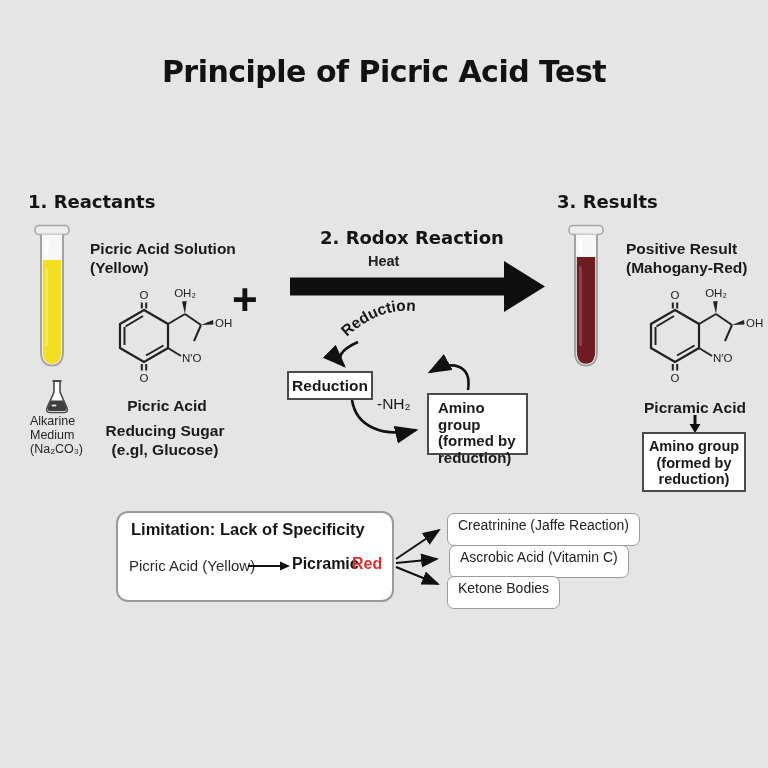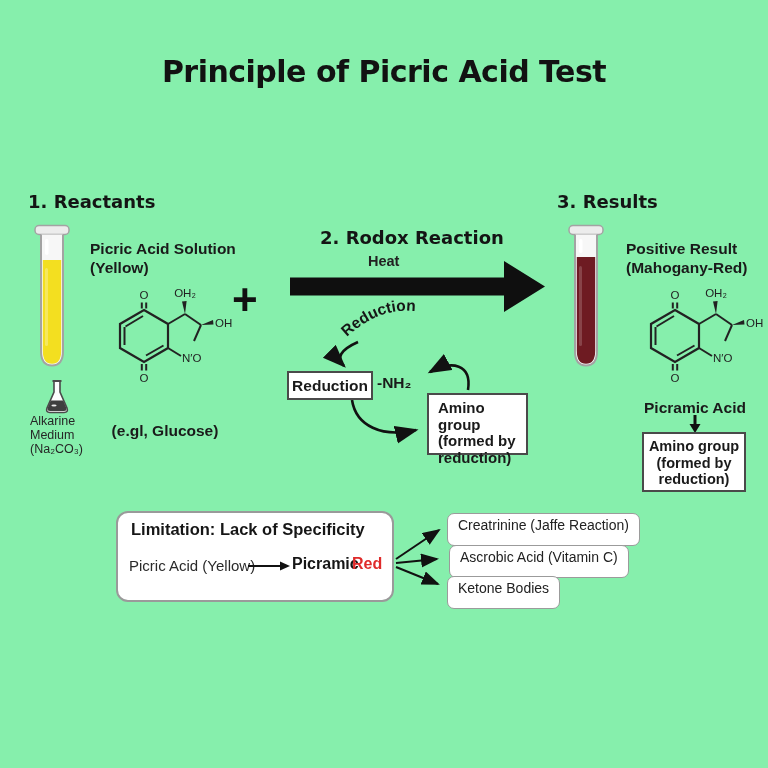--- a/index.html
+++ b/index.html
@@ -1,17 +1,17 @@
 <!DOCTYPE html>
 <html><head>
 <meta charset="utf-8">
 <style>
   html,body{margin:0;padding:0;background:#fff;}
   .canvas{
-    position:relative;width:768px;height:768px;background:#86efac;
+    position:relative;width:768px;height:768px;background:#e5e5e5;
     font-family:"Liberation Sans",sans-serif;color:#1c1c1c;overflow:hidden;
   }
   .abs{position:absolute;}
   .page-title{
     left:0;top:54px;width:768px;text-align:center;
     font-family:"DejaVu Sans",sans-serif;font-weight:800;font-size:30px;
     letter-spacing:-0.5px;color:#121212;
   }
   .section-heading{
     font-family:"DejaVu Sans",sans-serif;font-weight:800;font-size:18px;color:#141414;
@@ -21,21 +21,21 @@
   .small-lbl{font-size:12.5px;line-height:14px;color:#262626;}
   .plus-sign{font-size:44px;font-weight:800;color:#111;line-height:40px;}
   .heat-lbl{font-weight:700;font-size:14.5px;color:#222;}
   .proc-box{
     border:2px solid #4a4a4a;background:#fff;box-sizing:border-box;
     font-weight:700;color:#1a1a1a;
   }
   .reduction-box{width:86px;height:29px;font-size:15.5px;line-height:25px;text-align:center;}
   .amino-box-mid{width:101px;height:62px;font-size:15px;line-height:16.5px;padding:5px 0 0 9px;}
   .amino-box-right{width:104px;height:60px;font-size:14.5px;line-height:16.5px;text-align:center;padding-top:4px;}
-  .nh2-lbl{font-weight:700;font-size:15.5px;color:#1a1a1a;}
+  .nh2-lbl{font-weight:400;font-size:15.5px;color:#1a1a1a;margin-top:21px;}
   .limitation-box{
     width:278px;height:91px;border:2.5px solid #9a9a9a;border-radius:12px;
     background:#fff;box-sizing:border-box;
   }
   .limitation-title{font-weight:700;font-size:16.5px;color:#161616;}
   .lim-reactant{font-size:15px;color:#2a2a2a;}
   .lim-black{font-weight:700;font-size:16px;color:#161616;}
   .lim-red{font-weight:700;font-size:16px;color:#DF2B2B;}
   .interferent-box{
     border:1.5px solid #9b9b9b;border-radius:7px;background:#fff;
@@ -86,22 +86,24 @@
     <line x1="66" y1="64" x2="79" y2="72" stroke="#222" stroke-width="2"></line>
     <text x="42" y="15" text-anchor="middle" class="struct-lbl">O</text>
     <text x="83" y="13" text-anchor="middle" class="struct-lbl">OH₂</text>
     <text x="113" y="43" text-anchor="start" class="struct-lbl">OH₂</text>
     <text x="80" y="78" text-anchor="start" class="struct-lbl">N′O</text>
     <text x="42" y="98" text-anchor="middle" class="struct-lbl">O</text>
   </svg>
 
   <div class="abs plus-sign" style="left:232px;top:280px;">+</div>
 
+  <div class="abs lbl-bold lbl-center" style="left:102px;top:396px;width:130px;">Picric Acid</div>
 
   <div class="abs lbl-bold lbl-center" style="left:92px;top:421px;width:146px;">
+    <div>Reducing Sugar</div>
     <div>(e.gl, Glucose)</div>
   </div>
 
   <svg class="abs" style="left:44px;top:379px;" width="26" height="36" viewBox="0 0 26 36">
     <path d="M10,2 L10,13 L3,29 Q1.4,33.5 6,33.5 L20,33.5 Q24.6,33.5 23,29 L16,13 L16,2" fill="#fdfdfd" stroke="#4a4a4a" stroke-width="1.6"></path>
     <line x1="8.5" y1="2" x2="17.5" y2="2" stroke="#4a4a4a" stroke-width="2"></line>
     <path d="M6.8,21.5 L3.8,28.5 Q2.6,32 6.2,32 L19.8,32 Q23.4,32 22.2,28.5 L19.2,21.5 Z" fill="#3f3f3f"></path>
     <ellipse cx="10" cy="26.5" rx="2.6" ry="1.1" fill="#ffffff" opacity="0.9"></ellipse>
   </svg>
 

